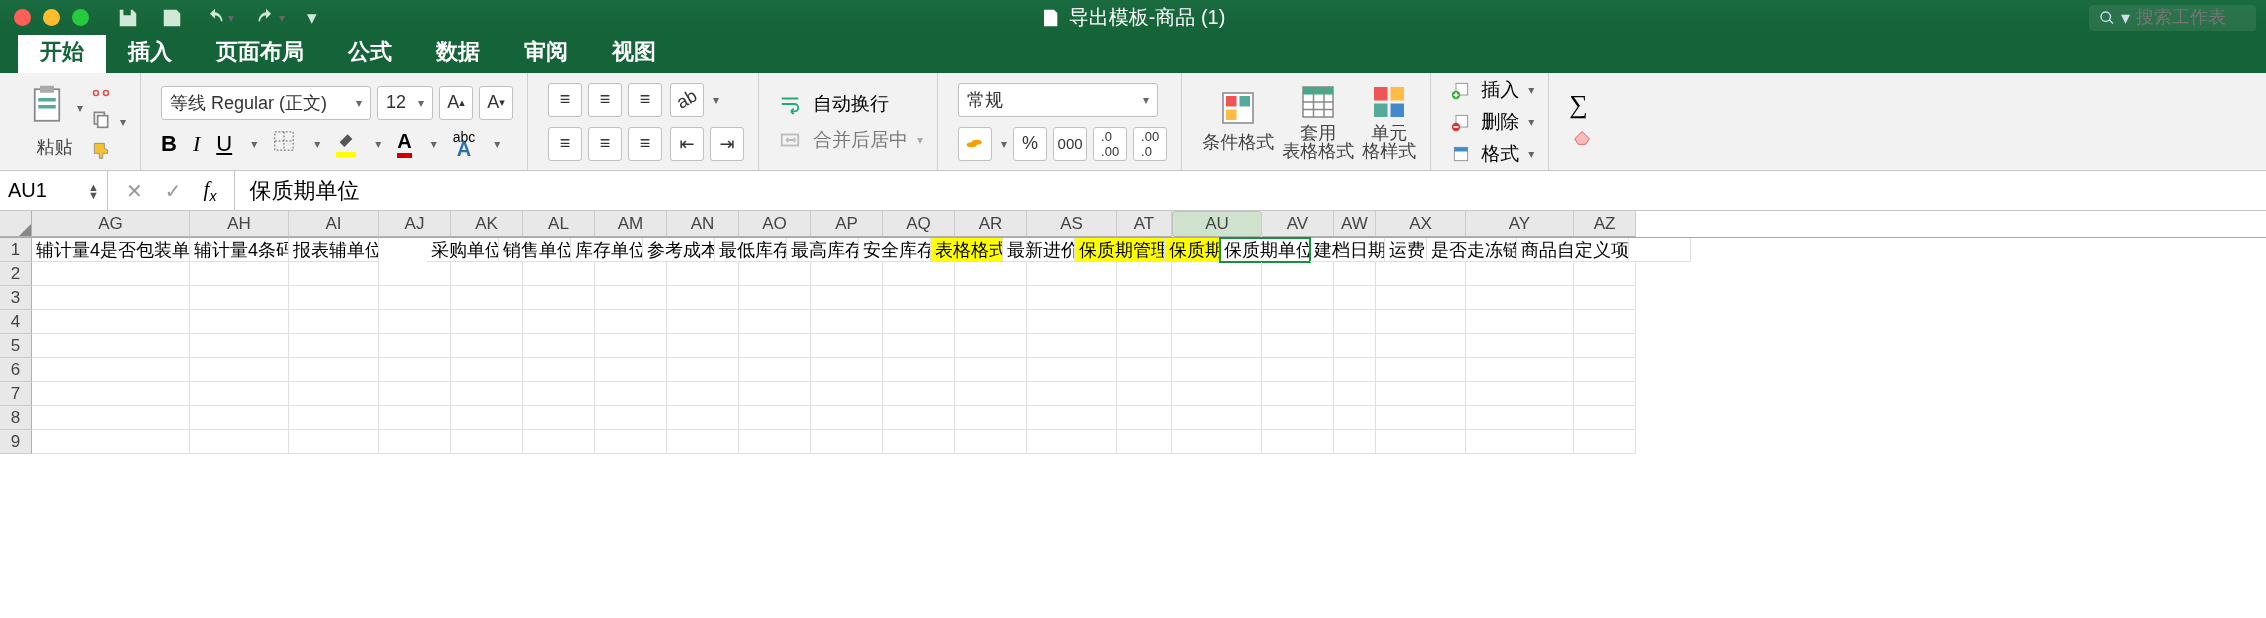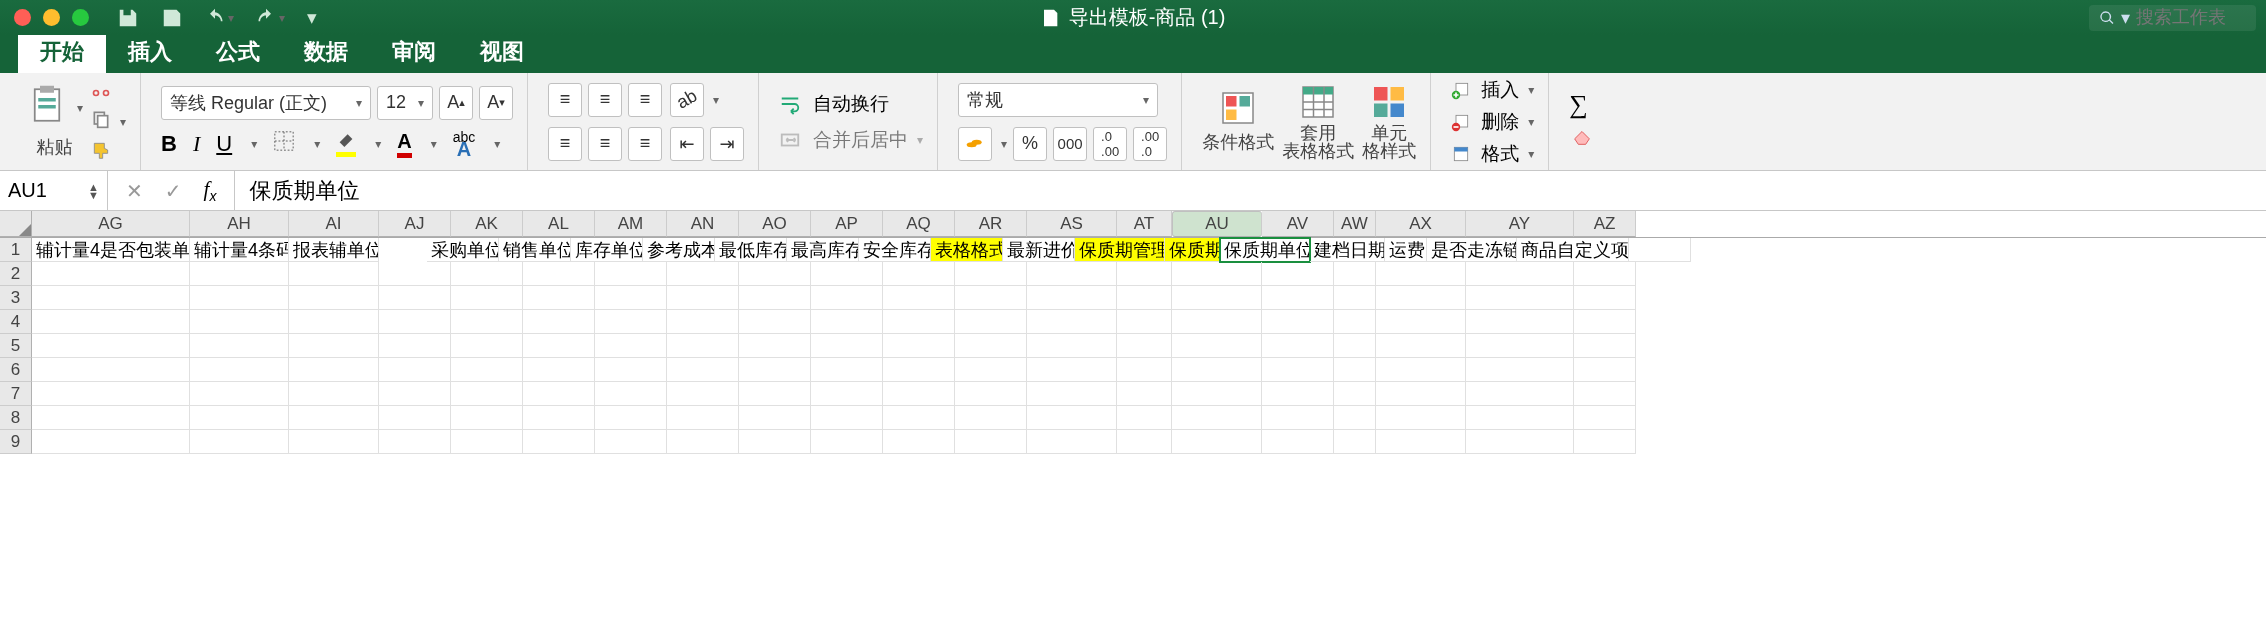--- a/index.html
+++ b/index.html
@@ -108,20 +108,21 @@
         <path d="M10 2a8 8 0 105.3 14l5 5 1.4-1.4-5-5A8 8 0 0010 2zm0 2a6 6 0 110 12 6 6 0 010-12z"></path>
       </svg>
     <span style="color:#cde">▾</span>
     <input placeholder="搜索工作表" style="">
   </div>
 </div>
 
 <div class="tabstrip">
   <div class="tab active">开始</div>
   <div class="tab">插入</div>
+  <div class="tab">页面布局</div>
   <div class="tab">公式</div>
   <div class="tab">数据</div>
   <div class="tab">审阅</div>
   <div class="tab">视图</div>
 </div>
 
 <div class="ribbon">
 
   <div class="group">
     <div class="vlabel">

